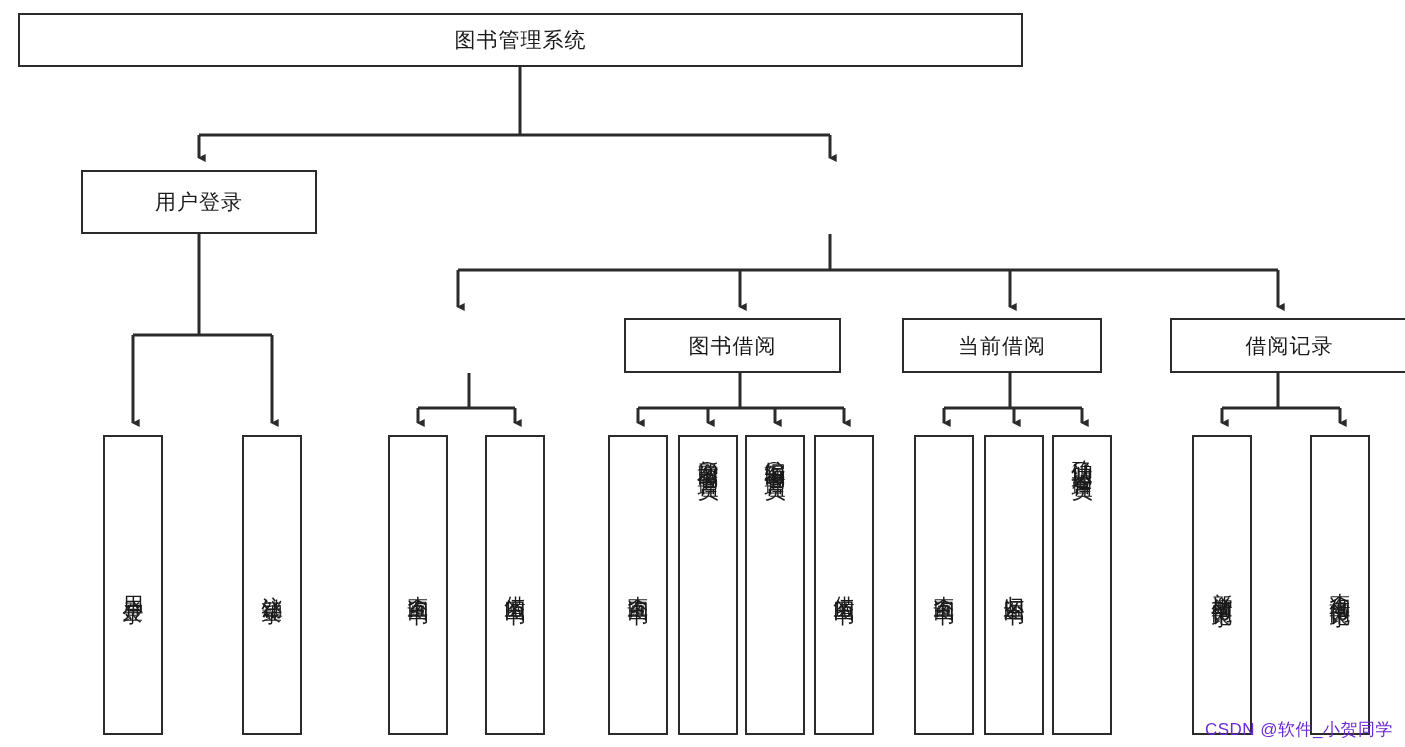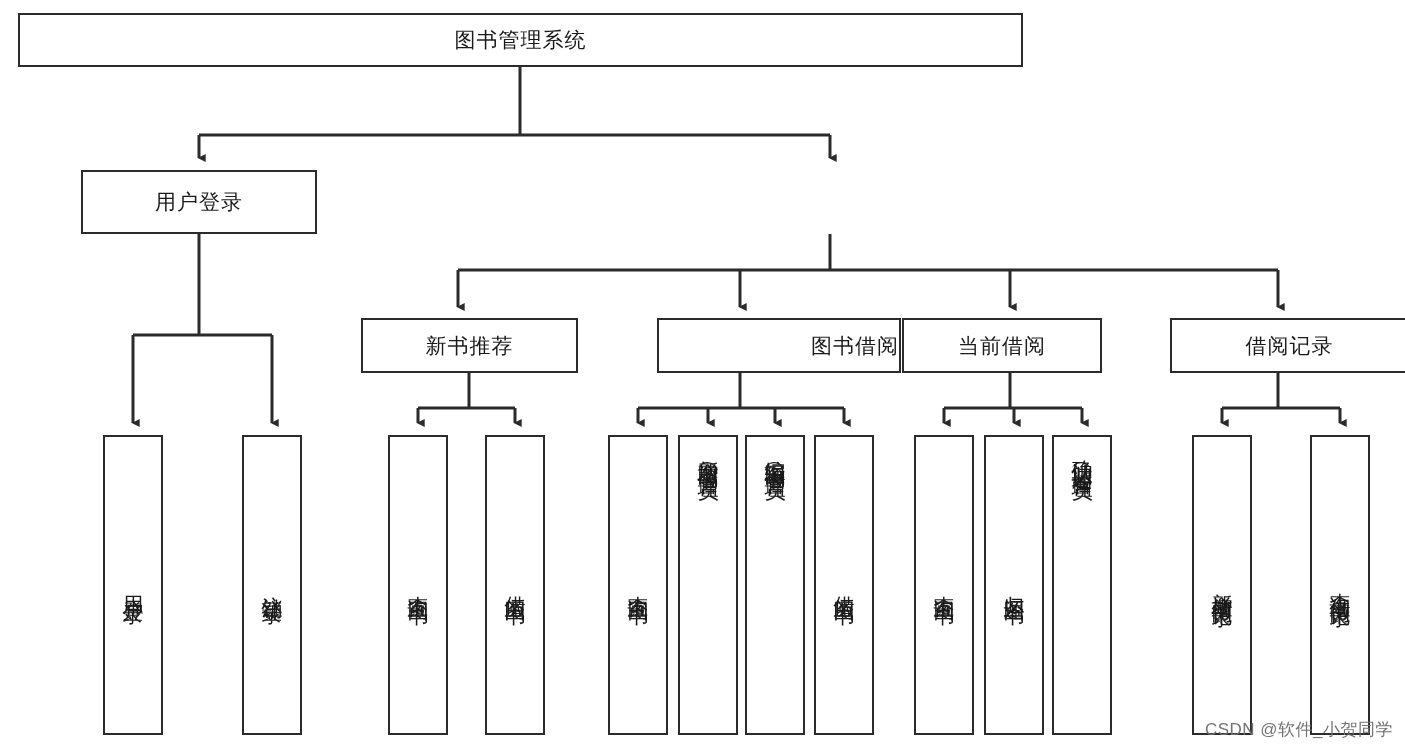--- a/index.html
+++ b/index.html
@@ -58,21 +58,21 @@
   }
   .node-v.centered {
     align-items: center;
     padding-top: 0;
   }
   .watermark {
     position: absolute;
     right: 12px;
     bottom: 6px;
     font-size: 17px;
-    color: #737373;
+    color: #6d28d9;
     letter-spacing: 0.5px;
     white-space: nowrap;
     pointer-events: none;
   }
 </style>
 </head>
 <body>
 
 <div id="diagram-root">
 
@@ -144,24 +144,21 @@
   </svg>
 
   <div class="node node-h" id="node-root" style="left: 18px; top: 13px; width: 1005px; height: 54px;">
     <span class="node-label">图书管理系统</span>
   </div>
 
   <div class="node node-h" id="node-l2-0" style="left: 81px; top: 170px; width: 236px; height: 64px;">
     <span class="node-label">用户登录</span>
   </div>
 
-  <div class="node node-h" id="node-l3-0" style="left: 361px; top: 318px; width: 217px; height: 55px;">
-    <span class="node-label">新书推荐</span>
-  </div>
-  <div class="node node-h" id="node-l3-1" style="left: 657px; top: 318px; width: 244px; height: 55px; justify-content: flex-end;">
+  <div class="node node-h" id="node-l3-1" style="left: 624px; top: 318px; width: 217px; height: 55px;">
     <span class="node-label">图书借阅</span>
   </div>
   <div class="node node-h" id="node-l3-2" style="left: 902px; top: 318px; width: 200px; height: 55px;">
     <span class="node-label">当前借阅</span>
   </div>
   <div class="node node-h" id="node-l3-3" style="left: 1170px; top: 318px; width: 239px; height: 55px;">
     <span class="node-label">借阅记录</span>
   </div>
 
   <div class="node node-v centered" id="node-leaf-0" style="left: 103px; top: 435px; width: 60px; height: 300px;">

